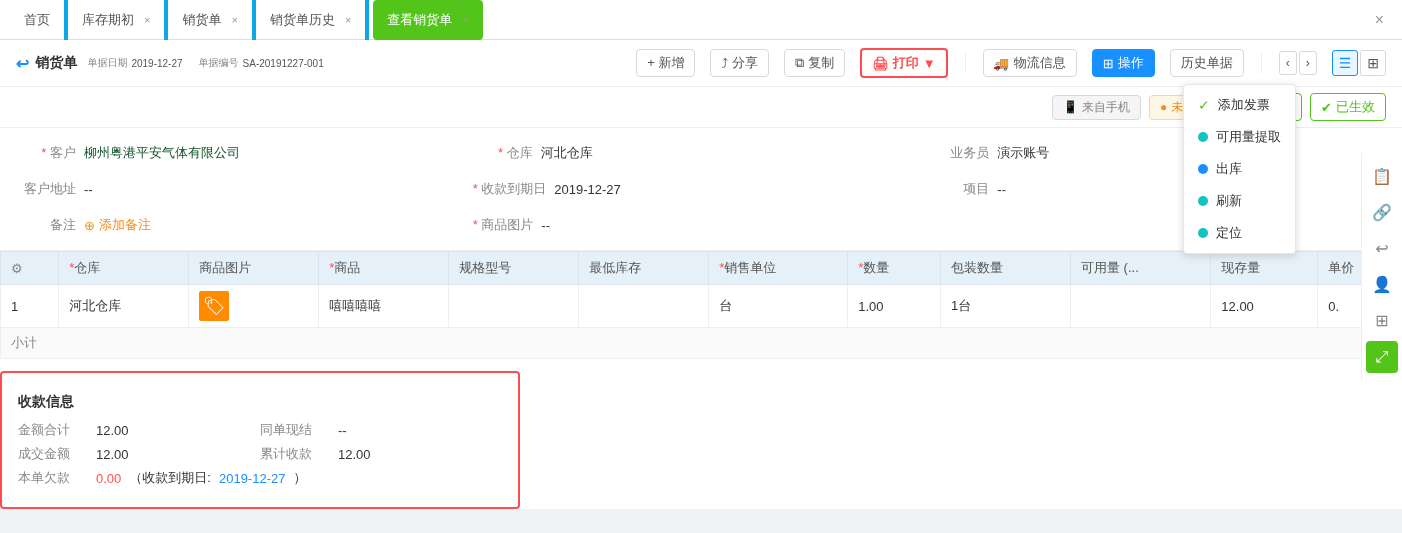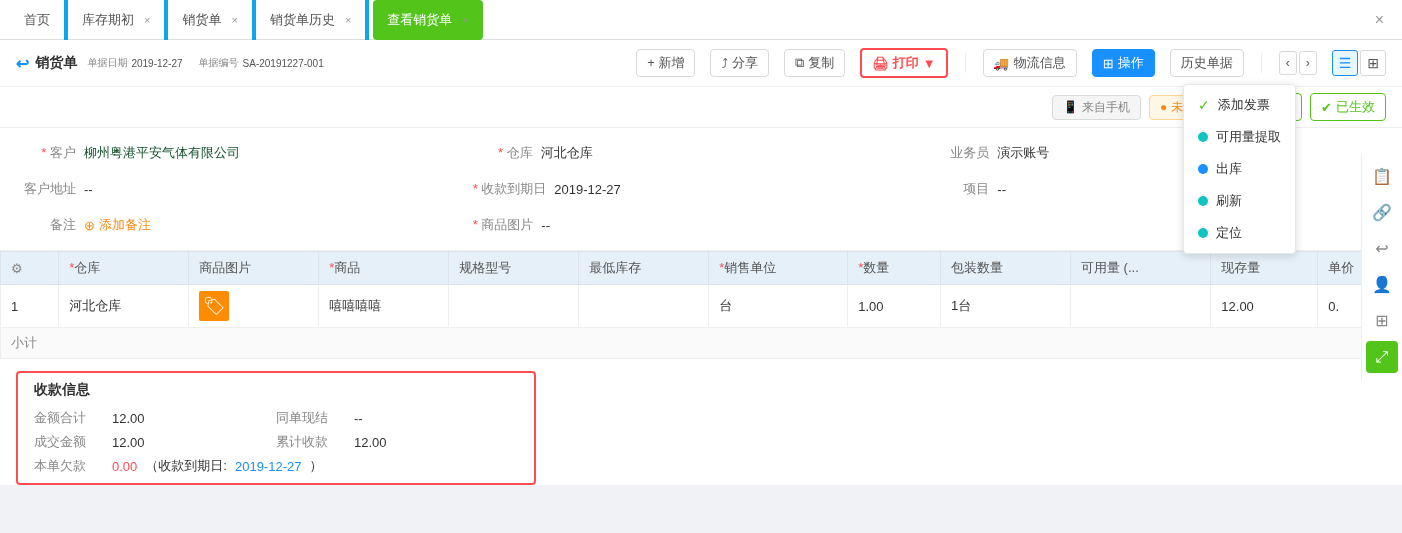--- a/index.html
+++ b/index.html
@@ -94,22 +94,22 @@
     .settings-icon { color: #888; cursor: pointer; }
 
     .product-thumb {
       width: 30px; height: 30px; background: #ff8c00;
       display: flex; align-items: center; justify-content: center;
       color: #fff; font-size: 18px; border-radius: 2px;
     }
 
     
     .payment-box {
-      margin: 12px 16px; border: 2px solid #ff4d4f; border-radius: 4px;
-      padding: 8px 16px; max-width: 520px; background: #fff;
+      margin: 12px 0; border: 2px solid #ff4d4f; border-radius: 4px;
+      padding: 20px 16px; max-width: 520px; background: #fff;
     }
     .payment-title { font-weight: bold; font-size: 14px; margin-bottom: 10px; }
     .payment-grid { display: grid; grid-template-columns: 1fr 1fr; gap: 6px 0; }
     .payment-row { display: flex; align-items: center; gap: 8px; }
     .payment-label { color: #888; min-width: 70px; }
     .payment-value { color: #333; }
     .payment-value.red { color: #ff4d4f; }
     .payment-value.blue { color: #1890ff; }
 
     

